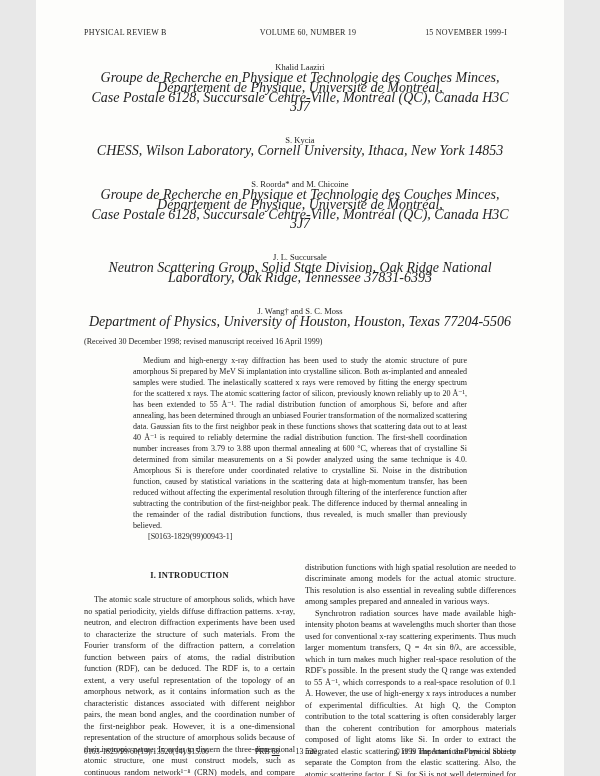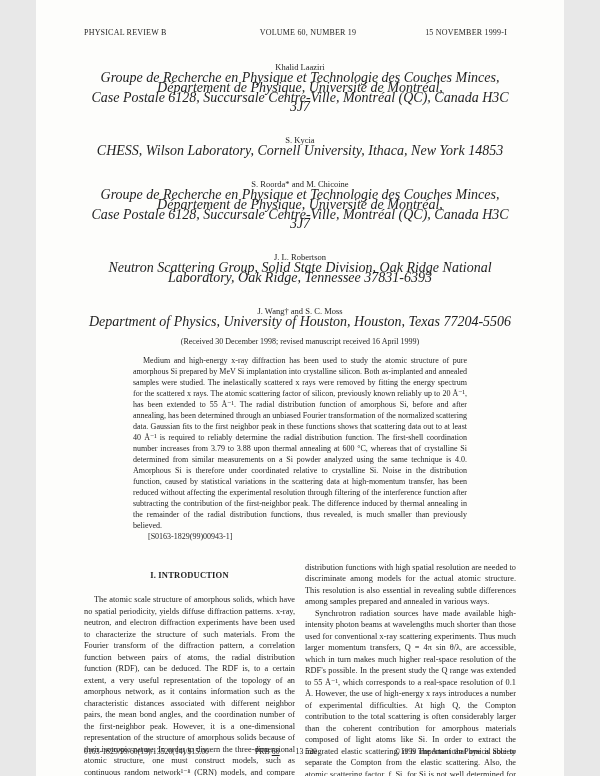--- a/index.html
+++ b/index.html
@@ -33,21 +33,21 @@
   }
   .authors { text-align: center; }
   .author-name { font-size: 8.5px; margin-top: 23px; line-height: 10px; }
   .author-affil {
     font-size: 14px;
     font-style: italic;
     line-height: 9.8px;
     margin-top: 1px;
     white-space: pre-line;
   }
-  .received { text-align: center; font-size: 8px; margin-top: 10px; }
+  .received { font-size: 8px; margin-top: 10px; }
   .abstract {
     margin: 9px 49px 0 49px;
     font-size: 8px;
     line-height: 11px;
     text-align: justify;
   }
   .abstract p { margin: 0; text-indent: 10px; }
   .pacs { text-align: left; padding-left: 15px; }
   .columns { display: flex; gap: 10px; margin-top: 20px; }
   .col {
@@ -98,21 +98,21 @@
     <div class="author-affil">Groupe de Recherche en Physique et Technologie des Couches Minces, Département de Physique, Université de Montréal,
 Case Postale 6128, Succursale Centre-Ville, Montréal (QC), Canada H3C 3J7</div>
 
     <div class="author-name">S. Kycia</div>
     <div class="author-affil">CHESS, Wilson Laboratory, Cornell University, Ithaca, New York 14853</div>
 
     <div class="author-name">S. Roorda* and M. Chicoine</div>
     <div class="author-affil">Groupe de Recherche en Physique et Technologie des Couches Minces, Département de Physique, Université de Montréal,
 Case Postale 6128, Succursale Centre-Ville, Montréal (QC), Canada H3C 3J7</div>
 
-    <div class="author-name">J. L. Robertson</div>
+    <div class="author-name">J. L. Succursale</div>
     <div class="author-affil">Neutron Scattering Group, Solid State Division, Oak Ridge National Laboratory, Oak Ridge, Tennessee 37831-6393</div>
 
     <div class="author-name">J. Wang† and S. C. Moss</div>
     <div class="author-affil">Department of Physics, University of Houston, Houston, Texas 77204-5506</div>
   </div>
 
   <div class="received">(Received 30 December 1998; revised manuscript received 16 April 1999)</div>
 
   <div class="abstract">
     <p>Medium and high-energy x-ray diffraction has been used to study the atomic structure of pure amorphous Si prepared by MeV Si implantation into crystalline silicon. Both as-implanted and annealed samples were studied. The inelastically scattered x rays were removed by fitting the energy spectrum for the scattered x rays. The atomic scattering factor of silicon, previously known reliably up to 20 Å⁻¹, has been extended to 55 Å⁻¹. The radial distribution function of amorphous Si, before and after annealing, has been determined through an unbiased Fourier transformation of the normalized scattering data. Gaussian fits to the first neighbor peak in these functions shows that scattering data out to at least 40 Å⁻¹ is required to reliably determine the radial distribution function. The first-shell coordination number increases from 3.79 to 3.88 upon thermal annealing at 600 °C, whereas that of crystalline Si determined from similar measurements on a Si powder analyzed using the same technique is 4.0. Amorphous Si is therefore under coordinated relative to crystalline Si. Noise in the distribution function, caused by statistical variations in the scattering data at high-momentum transfer, has been reduced without affecting the experimental resolution through filtering of the interference function after subtracting the contribution of the first-neighbor peak. The difference induced by thermal annealing in the remainder of the radial distribution functions, thus revealed, is much smaller than previously believed.</p>

